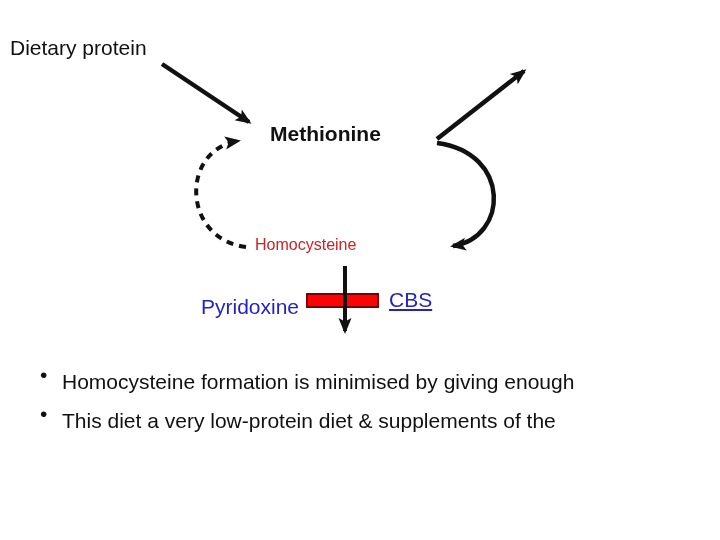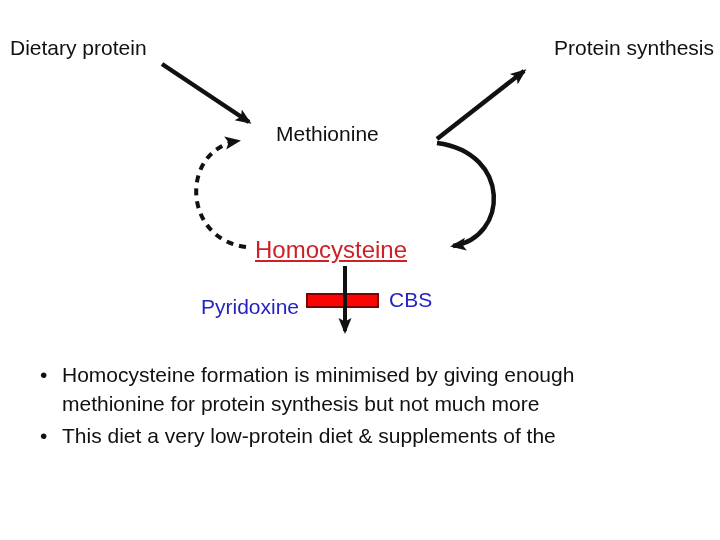--- a/index.html
+++ b/index.html
@@ -34,47 +34,46 @@
   }
   .lbl {
     position: absolute;
     font-size: 21px;
     line-height: 1.15;
     color: var(--ink, #111111);
     white-space: nowrap;
   }
   .lbl-dietary   { left: 10px;  top: 36px; }
   .lbl-synthesis { right: 6px;  top: 36px; }
-  .lbl-methionine{ left: 276px; top: 122px; }
+  .lbl-methionine{ left: 270px; top: 122px; font-weight: bold; }
   .lbl-homocysteine {
     left: 255px; top: 236px;
-    font-size: 24px;
+    font-size: 16px;
     color: var(--red-text, #ce2027);
-    text-decoration: underline;
   }
   .lbl-pyridoxine { left: 173px; top: 295px; color: var(--blue-text, #2323c4); margin-left: 28px; }
-  .lbl-cbs        { left: 389px; top: 288px; color: var(--blue-text, #2323c4); }
+  .lbl-cbs        { left: 389px; top: 288px; color: var(--blue-text, #2323c4); text-decoration: underline; }
   .bullets {
     position: absolute;
     left: 40px; top: 360px;
     width: 665px;
     font-size: 21px;
     line-height: 29px;
     color: var(--ink, #111111);
   }
   .bullet {
     display: flex;
     margin-bottom: 3px;
   }
   .bullet-marker {
     flex: 0 0 22px;
     width: 22px;
   }
   .bullet-text { flex: 1; }
-  .bullet-line { white-space: pre-wrap; }
+  .bullet-line { white-space: pre-wrap; margin-top: 7px; }
   .u { }
 </style>
 </head>
 <body>
 
 <div class="slide">
 
   <svg class="diagram-svg" width="720" height="540" viewBox="0 0 720 540" xmlns="http://www.w3.org/2000/svg">
     <defs>
       <marker id="ah" markerUnits="userSpaceOnUse" markerWidth="18" markerHeight="16" refX="13" refY="7" orient="auto">
@@ -90,37 +89,35 @@
 
     <path class="arrow-line" d="M437,143 C512,153 508,238 453,246" stroke-width="4.5" marker-end="url(#ah)"></path>
 
     <rect class="cbs-bar" x="307" y="294" width="71" height="13"></rect>
 
     <line class="arrow-line" x1="345" y1="266" x2="345" y2="331" stroke-width="4" marker-end="url(#ah)"></line>
   </svg>
 
   <div class="lbl lbl-dietary">Dietary protein</div>
 
-  <div class="lbl lbl-synthesis">Protein synthesis</div>
 
   <div class="lbl lbl-methionine">Methionine</div>
 
   <div class="lbl lbl-homocysteine">Homocysteine</div>
 
   <div class="lbl lbl-pyridoxine">Pyridoxine</div>
 
   <div class="lbl lbl-cbs">CBS</div>
 
   <div class="bullets">
 
     <div class="bullet">
       <span class="bullet-marker">•</span>
       <div class="bullet-text">
         <div class="bullet-line"><span>Homocysteine formation is minimised by giving enough</span><span class="u"></span><span></span></div>
-        <div class="bullet-line"><span>methionine for protein synthesis but not much more</span><span class="u"></span><span></span></div>
       </div>
     </div>
 
     <div class="bullet">
       <span class="bullet-marker">•</span>
       <div class="bullet-text">
         <div class="bullet-line"><span>This diet a </span><span class="u">very</span><span> low-protein diet &amp; supplements of the</span></div>
       </div>
     </div>
 

